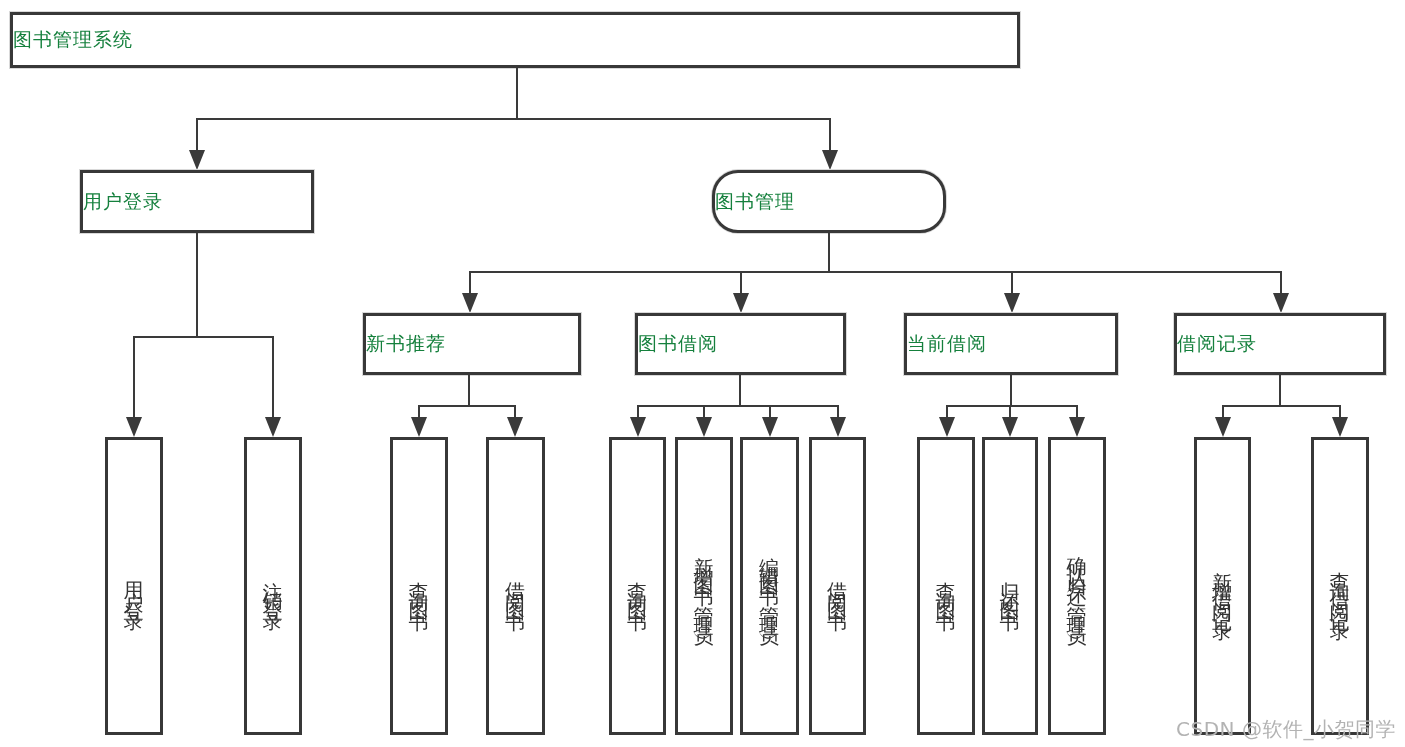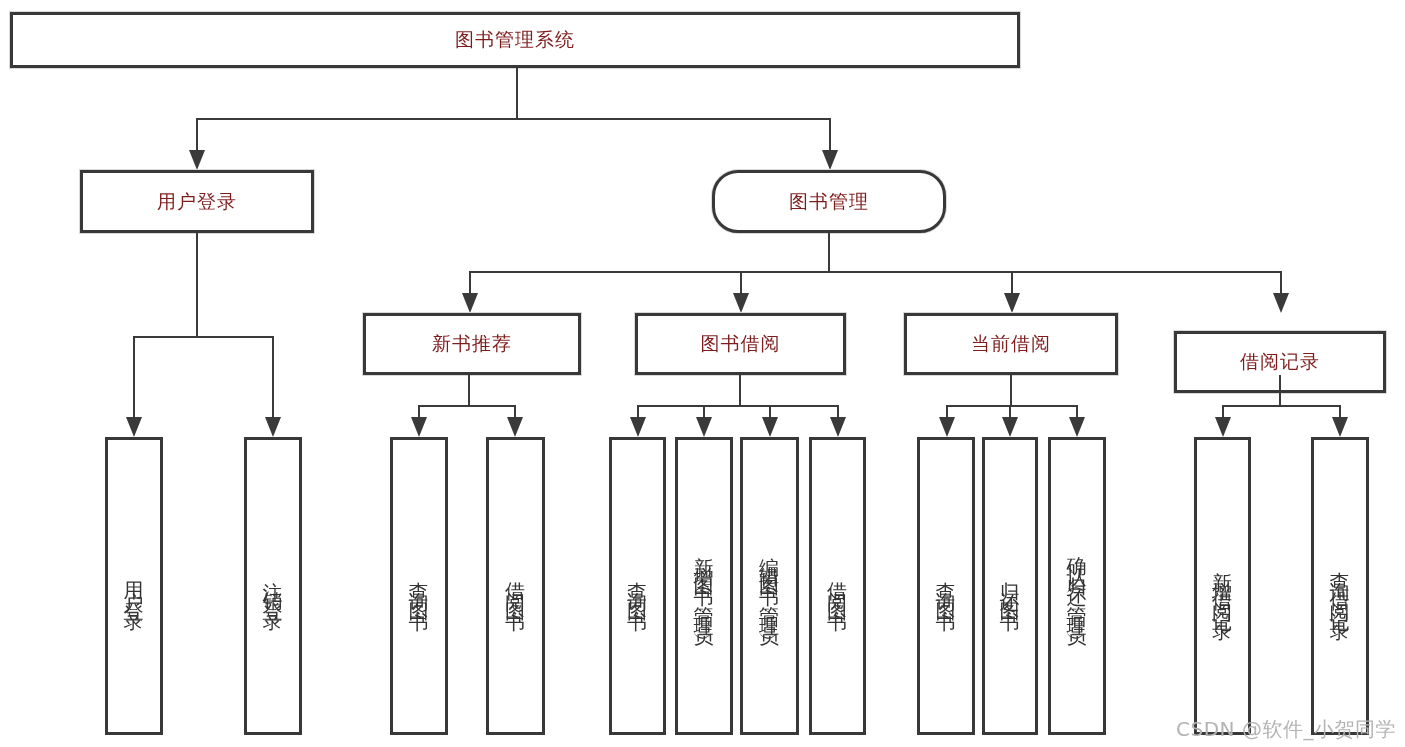--- a/index.html
+++ b/index.html
@@ -15,24 +15,24 @@
     overflow: hidden;
     color: #333333;
   }
   
   .hbox {
     position: absolute;
     border: 3px solid #383838;
     background: #ffffff;
     display: flex;
     align-items: center;
-    justify-content: center;
+    justify-content: flex-start;
     font-size: 19px;
     letter-spacing: 1px;
-    color: #7f1d1d;
+    color: #15803d;
     box-sizing: border-box;
     box-shadow: 0 0 0 1px #d9d9d9;
   }
   .leaf {
     position: absolute;
     border: 3px solid #383838;
     background: #ffffff;
     display: flex;
     align-items: center;
     justify-content: center;
@@ -114,21 +114,21 @@
 
   <div class="hbox" style="left:363px; top:313px; width:218px; height:62px;">
     <span>新书推荐</span>
   </div>
   <div class="hbox" style="left:635px; top:313px; width:211px; height:62px;">
     <span>图书借阅</span>
   </div>
   <div class="hbox" style="left:904px; top:313px; width:214px; height:62px;">
     <span>当前借阅</span>
   </div>
-  <div class="hbox" style="left:1174px; top:331px; width:212px; height:62px;">
+  <div class="hbox" style="left:1174px; top:313px; width:212px; height:62px;">
     <span>借阅记录</span>
   </div>
 
   <div class="vline" style="left:468px; top:375px; height:32px;"></div>
   <div class="hline" style="left:418px; top:405px; width:98px;"></div>
   <div class="vline" style="left:418px; top:405px; height:14px;"></div>
   <div class="arrow" style="left:411px; top:417px;"></div>
   <div class="vline" style="left:514px; top:405px; height:14px;"></div>
   <div class="arrow" style="left:507px; top:417px;"></div>
 

